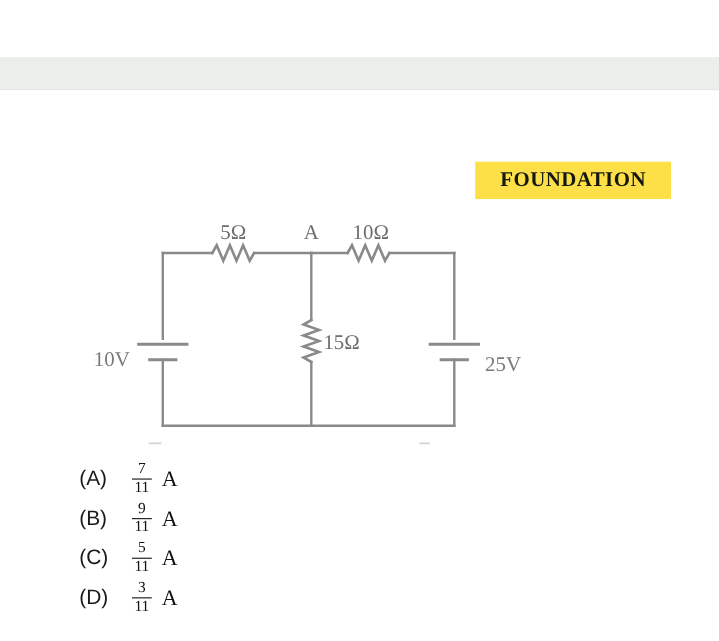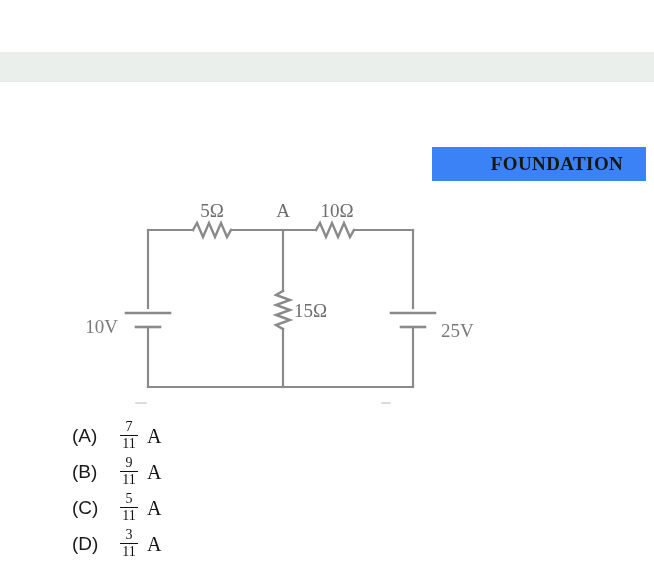--- a/index.html
+++ b/index.html
@@ -26,25 +26,24 @@
     box-shadow: 0 -1px 0 #e2e8e4 inset;
   }
 
   
   .badge {
     position: absolute;
     left: 432px;
     top: 147px;
     width: 178px;
     height: 34px;
-    background: #3b82f6;
+    background: #fde047;
     display: flex;
     align-items: center;
     justify-content: center;
-    padding-left: 36px;
   }
   .badge-label {
     font-family: "Liberation Serif", serif;
     font-weight: bold;
     font-size: 19px;
     letter-spacing: 0.4px;
     color: #16180f;
   }
 
   

